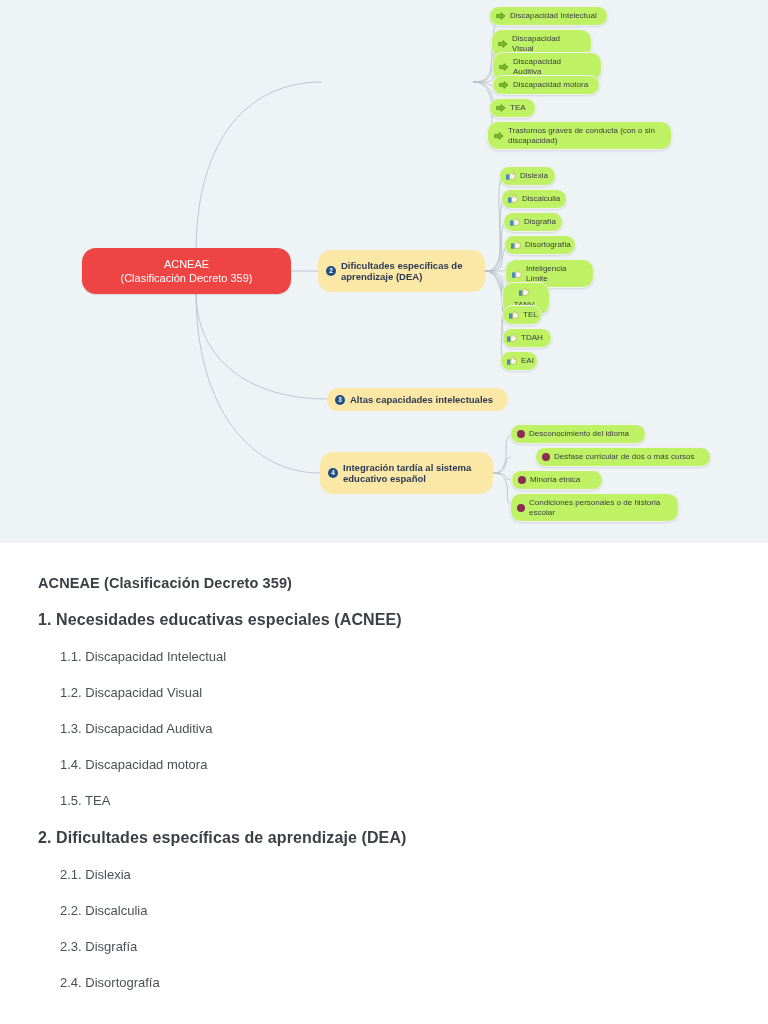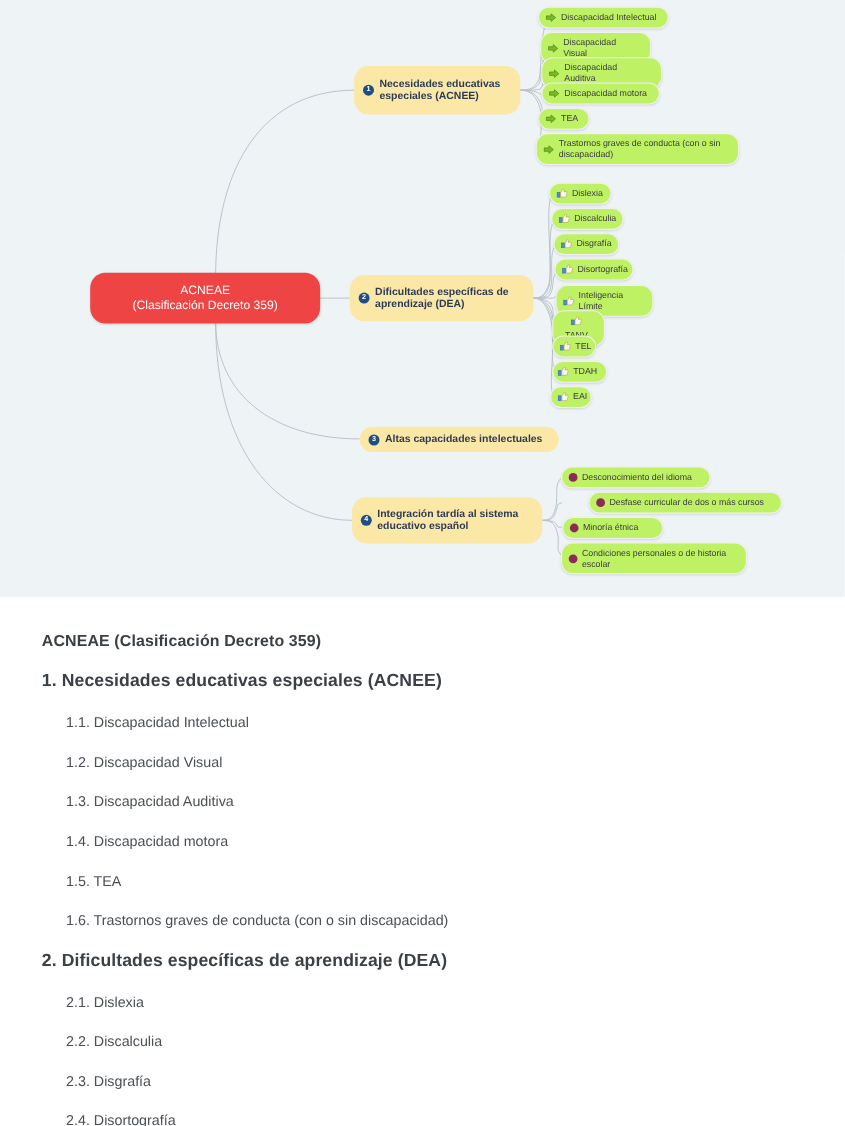--- a/index.html
+++ b/index.html
@@ -191,24 +191,20 @@
     </g>
   </svg>
 
   <div class="node root-node" style="left:82px; top:248px; width:209px; height:46px;">
     <span>
       <span class="root-line1">ACNEAE</span>
       <span class="root-line2">(Clasificación Decreto 359)</span>
     </span>
   </div>
 
-  <div class="node branch-node" style="left:322px; top:60px; width:151px; height:44px;">
-    <span class="num-badge">1</span>
-    <span class="branch-label">Necesidades educativas especiales (ACNEE)</span>
-  </div>
 
   <div class="node leaf-node" style="left:489px; top:6px; width:119px;">
     <svg class="icon-arrow" viewBox="0 0 16 16">
       <path d="M1 5.5h7V2.5l6.5 5.5L8 13.5v-3H1z" fill="#7ab929" stroke="#4f8516" stroke-width="1"></path>
     </svg>
     <span class="leaf-label">Discapacidad Intelectual</span>
   </div>
 
   <div class="node leaf-node" style="left:491px; top:29px; width:101px;">
     <svg class="icon-arrow" viewBox="0 0 16 16">
@@ -357,21 +353,20 @@
 <div id="outline-panel">
 
   <div class="doc-title">ACNEAE (Clasificación Decreto 359)</div>
 
   <div class="doc-h1">1. Necesidades educativas especiales (ACNEE)</div>
   <div class="doc-item">1.1. Discapacidad Intelectual</div>
   <div class="doc-item">1.2. Discapacidad Visual</div>
   <div class="doc-item">1.3. Discapacidad Auditiva</div>
   <div class="doc-item">1.4. Discapacidad motora</div>
   <div class="doc-item">1.5. TEA</div>
-  <div class="doc-item">1.6. Trastornos graves de conducta (con o sin discapacidad)</div>
 
   <div class="doc-h1">2. Dificultades específicas de aprendizaje (DEA)</div>
   <div class="doc-item">2.1. Dislexia</div>
   <div class="doc-item">2.2. Discalculia</div>
   <div class="doc-item">2.3. Disgrafía</div>
   <div class="doc-item">2.4. Disortografía</div>
 
 </div>
 
 </body></html>

